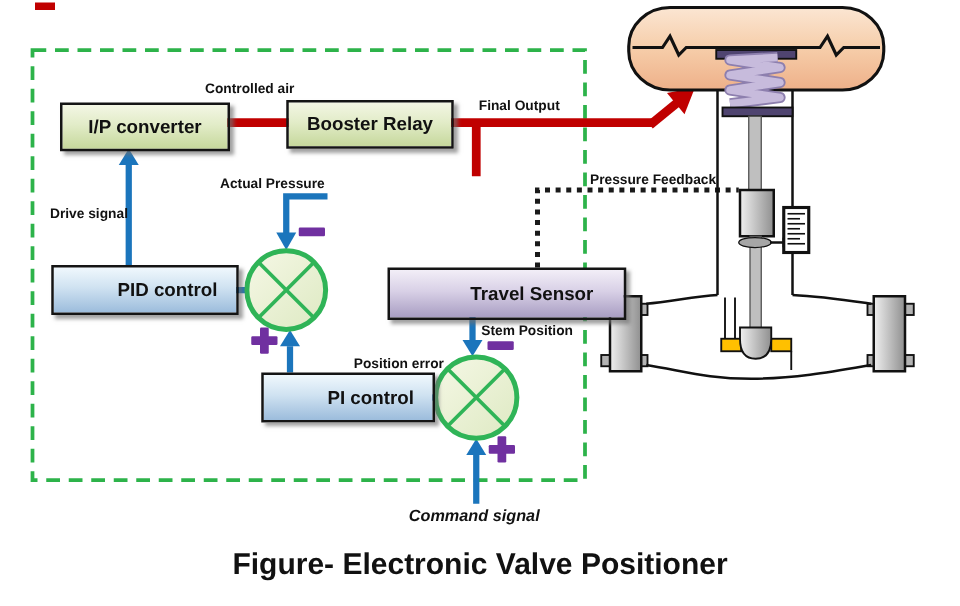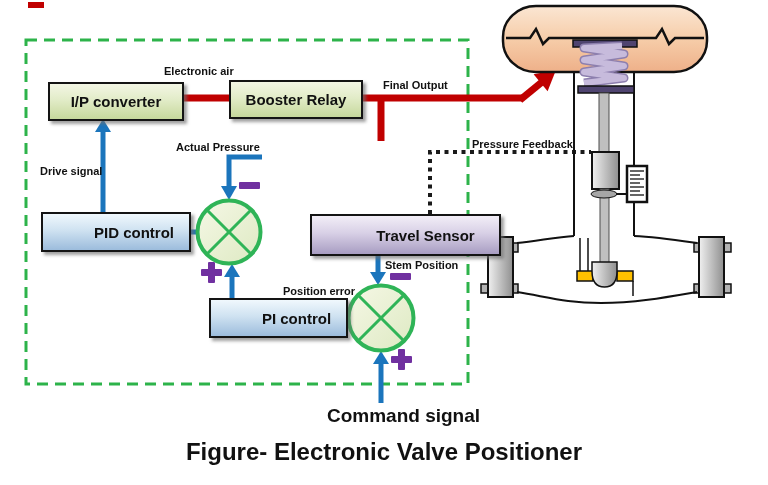--- a/index.html
+++ b/index.html
@@ -7,21 +7,21 @@
          font-family:"Liberation Sans", sans-serif;}
   #diagram-svg{position:absolute;left:0;top:0;z-index:1;}
   .block{position:absolute;z-index:2;border:2px solid #141414;display:flex;align-items:center;
          justify-content:center;font-weight:700;font-size:15px;color:#111;
          box-shadow:3px 3px 3px rgba(110,110,110,0.65);}
   .block-green{background:linear-gradient(180deg,#f3f6e4 0%,#e2ecc8 45%,#c6d89c 100%);}
   .block-pink{background:linear-gradient(180deg,#f6ddd8 0%,#eccac4 45%,#c97c73 100%);}
   .block-blue{background:linear-gradient(180deg,#f0f8fd 0%,#cfe2f1 45%,#9cbcdc 100%);padding-left:36px;}
   .block-purple{background:linear-gradient(180deg,#f2eef7 0%,#d8d0e6 45%,#a89dc2 100%);padding-left:40px;}
   .lbl{position:absolute;z-index:3;font-weight:700;font-size:11px;color:#111;white-space:nowrap;}
-  .lbl-big{font-size:19px;}
+  .lbl-big{font-size:13px;font-style:italic;}
   .sign{position:absolute;z-index:3;}
   .sign .h{position:absolute;background:#7030a0;border-radius:1px;}
   .sign .v{position:absolute;background:#7030a0;border-radius:1px;}
   #caption{position:absolute;left:0;top:438px;width:768px;text-align:center;z-index:3;
            font-weight:700;font-size:24px;color:#111;}
   #red-mark{position:absolute;left:28px;top:2px;width:16px;height:6px;background:#c00000;z-index:3;}
 </style>
 </head>
 <body>
 
@@ -150,21 +150,21 @@
   <div class="block block-blue" style="left:41px;top:212px;width:110px;height:36px;">
     <span>PID control</span>
   </div>
   <div class="block block-purple" style="left:310px;top:214px;width:147px;height:38px;">
     <span>Travel Sensor</span>
   </div>
   <div class="block block-blue" style="left:209px;top:298px;width:99px;height:36px;">
     <span>PI control</span>
   </div>
 
-  <div class="lbl" style="left:164px;top:65px;">Electronic air</div>
+  <div class="lbl" style="left:164px;top:65px;">Controlled air</div>
   <div class="lbl" style="left:383px;top:79px;">Final Output</div>
   <div class="lbl" style="left:176px;top:141px;">Actual Pressure</div>
   <div class="lbl" style="left:40px;top:165px;">Drive signal</div>
   <div class="lbl" style="left:472px;top:138px;">Pressure Feedback</div>
   <div class="lbl" style="left:385px;top:259px;">Stem Position</div>
   <div class="lbl" style="left:283px;top:285px;">Position error</div>
   <div class="lbl lbl-big" style="left:327px;top:405px;">Command signal</div>
 
   <div class="sign" style="left:239px;top:182px;width:21px;height:7px;">
     <div class="h" style="left:0;top:0;width:21px;height:7px;"></div>

